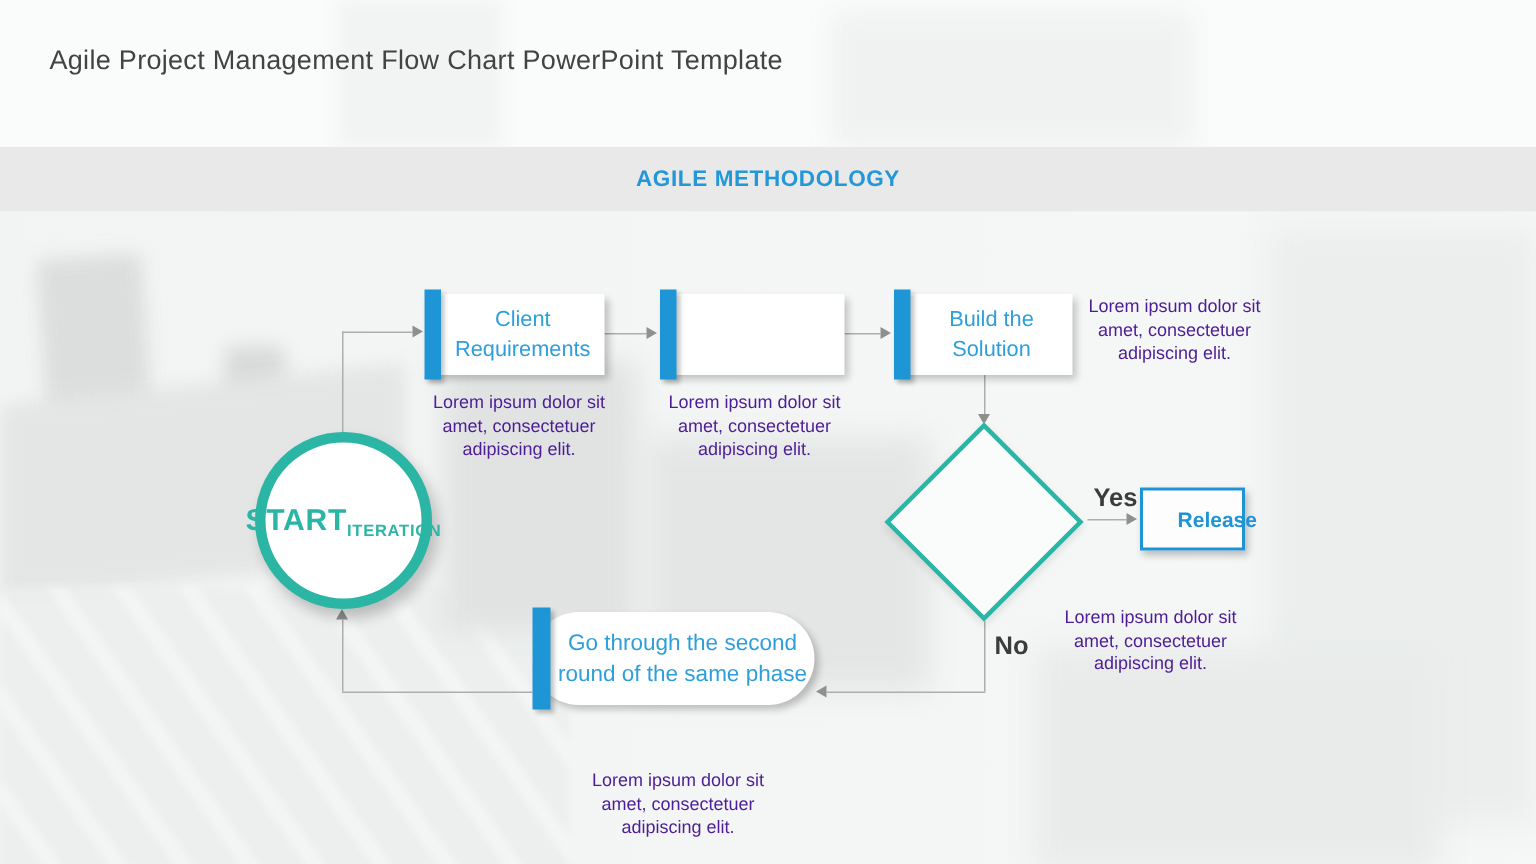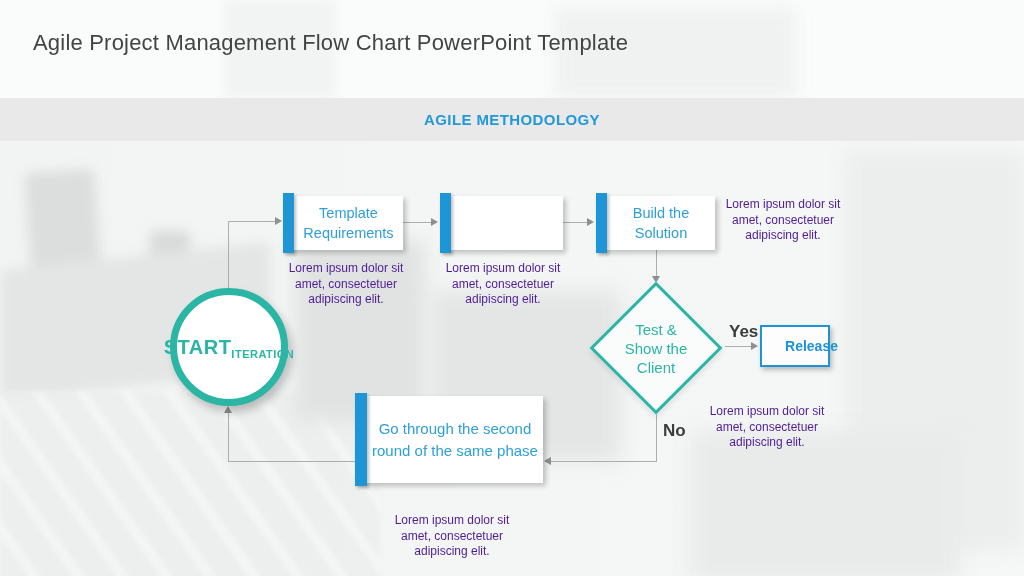--- a/index.html
+++ b/index.html
@@ -17,21 +17,21 @@
   .bg-legs      { left:295px; top:100px; width:130px; height:180px; background:#e1e3e3; filter:blur(9px); }
   .bg-chair     { left:430px; top:150px; width:190px; height:170px; background:#e4e6e6; filter:blur(10px); }
   .bg-right     { left:845px; top:10px;  width:180px; height:400px; background:#eceeee; filter:blur(10px); }
   .bg-midright  { left:690px; top:290px; width:270px; height:150px; background:#e9ebeb; filter:blur(10px); }
   .bg-floor { left:0; top:250px; width:380px; height:190px; opacity:.75; filter:blur(2px);
     background:repeating-linear-gradient(55deg,#eceeee 0 26px,#f4f5f5 26px 36px); }
   .bg-top-door   { left:225px; top:0; width:110px; height:98px; background:#f2f3f3; filter:blur(5px); }
   .bg-top-people { left:555px; top:8px; width:240px; height:90px; background:#f0f1f1; filter:blur(8px); }
 
   
-  .slide-title { left:33px; top:30px; font-size:22px; color:#434343; letter-spacing:.2px; white-space:nowrap; }
+  .slide-title { left:33px; top:30px; font-size:18px; color:#434343; letter-spacing:.2px; white-space:nowrap; }
   .band { left:0; top:98px; width:1024px; height:43px; background:#e9e9e9;
     display:flex; align-items:center; justify-content:center; }
   .band-label { color:#2398d8; font-weight:bold; font-size:15px; letter-spacing:.4px; }
 
   
   .hline { height:1px; background:#adadad; }
   .vline { width:1px;  background:#adadad; }
   .ah { width:0; height:0; border:4px solid transparent; }
   .ah-right { border-left:7px solid #8f8f8f; border-right:none; }
   .ah-left  { border-right:7px solid #8f8f8f; border-left:none; }
@@ -46,21 +46,21 @@
   .circle-sub   { color:#2bb5a4; font-weight:bold; font-size:11px; letter-spacing:.5px; margin-top:13px; }
 
   .step-box { background:#fff; box-shadow:3px 3px 5px rgba(0,0,0,.22);
     display:flex; align-items:center; justify-content:center; }
   .accent-bar { position:absolute; left:0; top:-3px; bottom:-3px; width:11px;
     background:#1e96d6; box-shadow:2px 2px 3px rgba(0,0,0,.25); }
   .step-label { color:#2e9fda; font-size:14.5px; line-height:20px; text-align:center; padding-left:11px; }
   .box1 { left:283px; top:196px; width:120px; height:54px; }
   .box2 { left:440px; top:196px; width:123px; height:54px; }
   .box3 { left:596px; top:196px; width:119px; height:54px; }
-  .loop-box { left:355px; top:396px; width:188px; height:87px; }
+  .loop-box { left:355px; top:408px; width:188px; height:62px;border-radius:32px; }
   .loop-box .accent-bar { width:12px; }
   .loop-box .step-label { font-size:15px; line-height:21.5px; padding-left:12px; }
 
   .caption { color:#4c1d95; font-size:12px; line-height:15.5px; text-align:center; }
 
   .diamond { left:609px; top:301px; width:94px; height:94px; transform:rotate(45deg);
     background:#fafcfc; border:3px solid #2bb5a4; box-shadow:2px 2px 6px rgba(0,0,0,.10); }
   .diamond-label { left:621px; top:305px; width:70px; height:86px; color:#2bb5a4;
     font-size:15px; line-height:19px; text-align:center;
     display:flex; align-items:center; justify-content:center; }
@@ -119,36 +119,35 @@
   <div class="abs vline" style="left:228px; top:413px; height:48px;"></div>
   <div class="abs ah ah-up" style="left:224px; top:406px;"></div>
 
   <div class="abs circle">
     <div class="circle-title">START</div>
     <div class="circle-sub">ITERATION</div>
   </div>
 
   <div class="abs step-box box1">
     <div class="accent-bar"></div>
-    <div class="step-label">Template Requirements</div>
+    <div class="step-label">Client Requirements</div>
   </div>
   <div class="abs step-box box2">
     <div class="accent-bar"></div>
   </div>
   <div class="abs step-box box3">
     <div class="accent-bar"></div>
     <div class="step-label">Build the Solution</div>
   </div>
 
   <div class="abs caption" style="left:280px; top:261px; width:132px;">Lorem ipsum dolor sit amet, consectetuer adipiscing elit.</div>
   <div class="abs caption" style="left:437px; top:261px; width:132px;">Lorem ipsum dolor sit amet, consectetuer adipiscing elit.</div>
   <div class="abs caption" style="left:717px; top:197px; width:132px;">Lorem ipsum dolor sit amet, consectetuer adipiscing elit.</div>
 
   <div class="abs diamond"></div>
-  <div class="abs diamond-label">Test &amp; Show the Client</div>
   <div class="abs yn-label" style="left:729px; top:322px;">Yes</div>
   <div class="abs yn-label" style="left:663px; top:421px;">No</div>
   <div class="abs caption" style="left:701px; top:404px; width:132px;">Lorem ipsum dolor sit amet, consectetuer adipiscing elit.</div>
 
   <div class="abs release-box">
     <span>Release</span>
   </div>
 
   <div class="abs step-box loop-box">
     <div class="accent-bar"></div>

